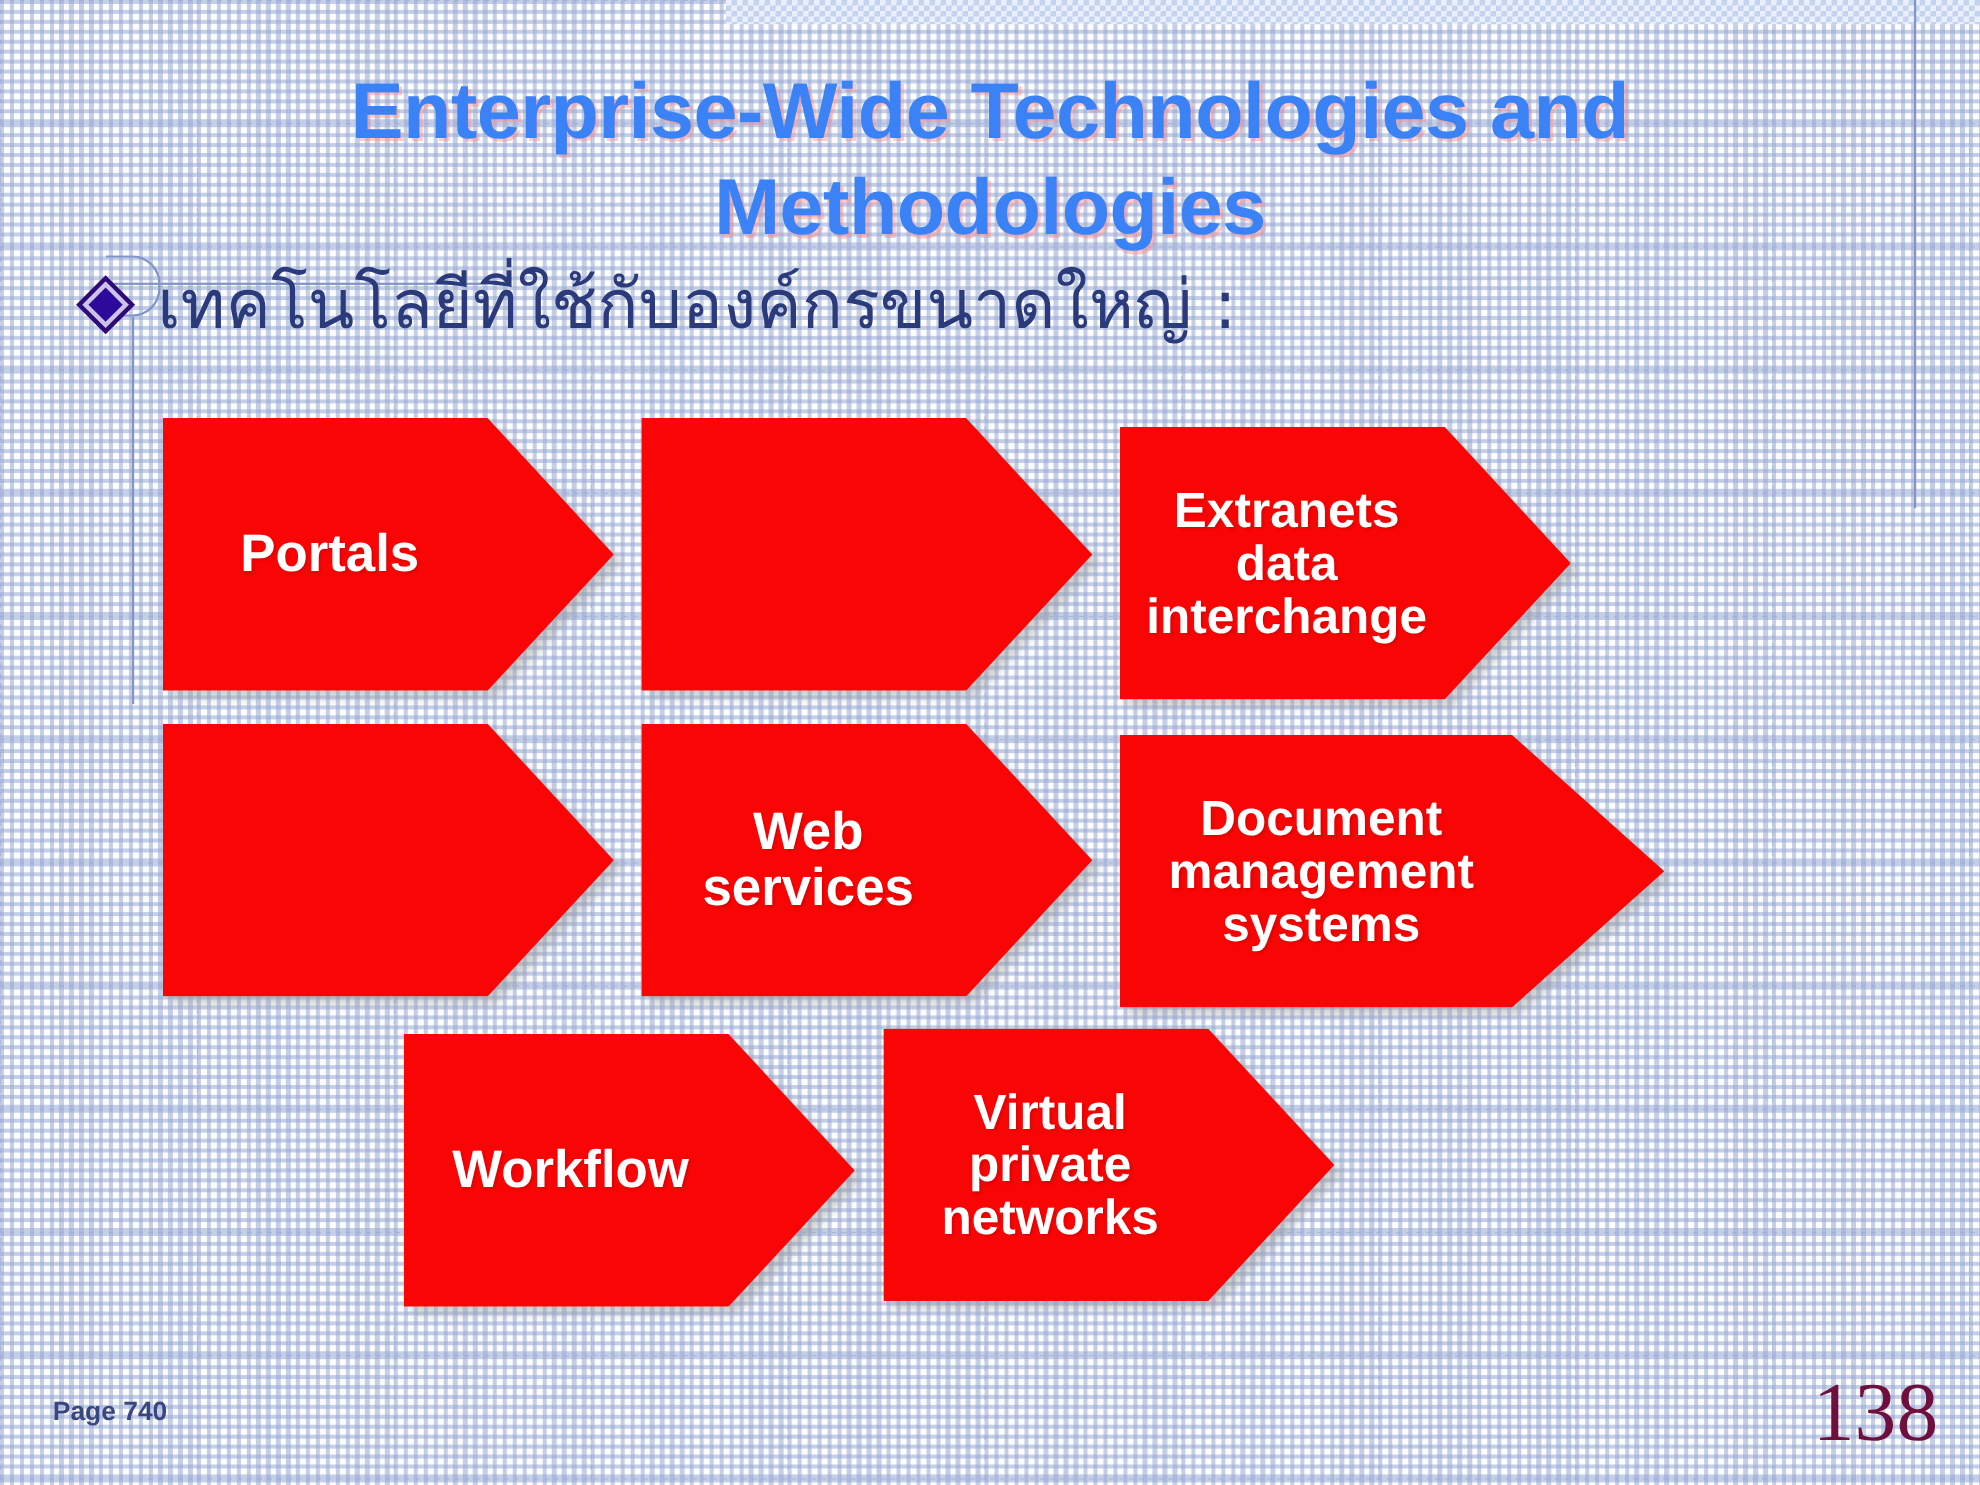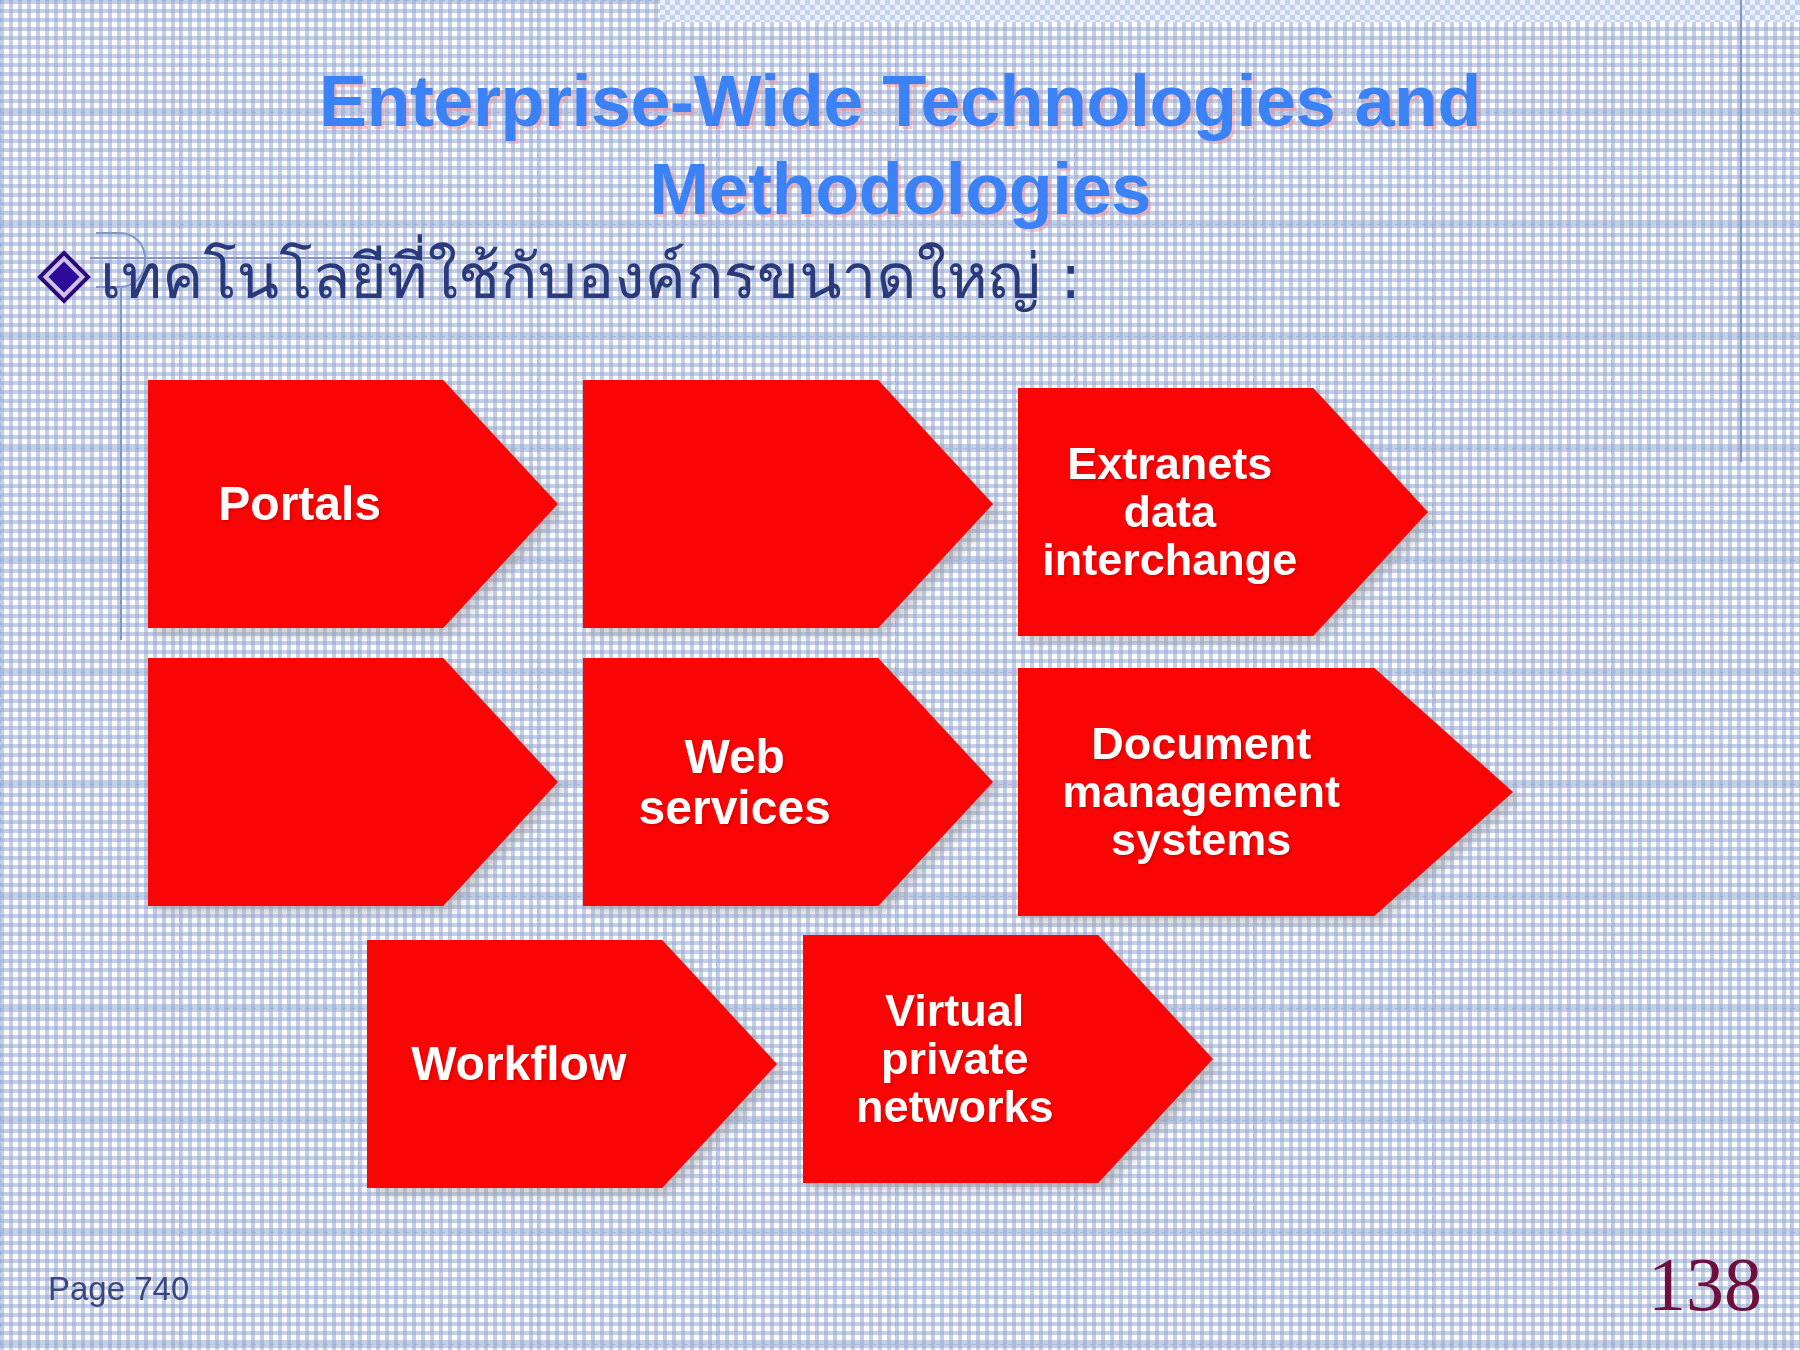--- a/index.html
+++ b/index.html
@@ -119,21 +119,22 @@
     text-shadow: 3px 3px 0 rgba(255,140,140,0.45);
   }
 
   
   .sub-line {
     position: absolute;
     left: 36px;
     top: 246px;
     display: flex;
     align-items: center;
-    gap: 8px;
+    gap: 19px;
+    padding-left: 32px;
   }
   .bullet-diamond {
     position: relative;
     width: 56px;
     height: 56px;
     flex: 0 0 auto;
   }
   .bullet-diamond .d-outer,
   .bullet-diamond .d-mid,
   .bullet-diamond .d-inner {
@@ -189,22 +190,22 @@
     margin-right: 26%;
     text-shadow: 2px 2px 2px rgba(140,0,0,0.25);
   }
 
   
   .page-note {
     position: absolute;
     left: 48px;
     top: 1270px;
     color: #3a4680;
-    font-size: 33px;
-    font-weight: 400;
+    font-size: 24px;
+    font-weight: 700;
   }
   .slide-num {
     position: absolute;
     right: 38px;
     top: 1246px;
     color: #6e0f3e;
     font-size: 76px;
     font-family: "Liberation Serif", "DejaVu Serif", serif;
     line-height: 1;
   }

